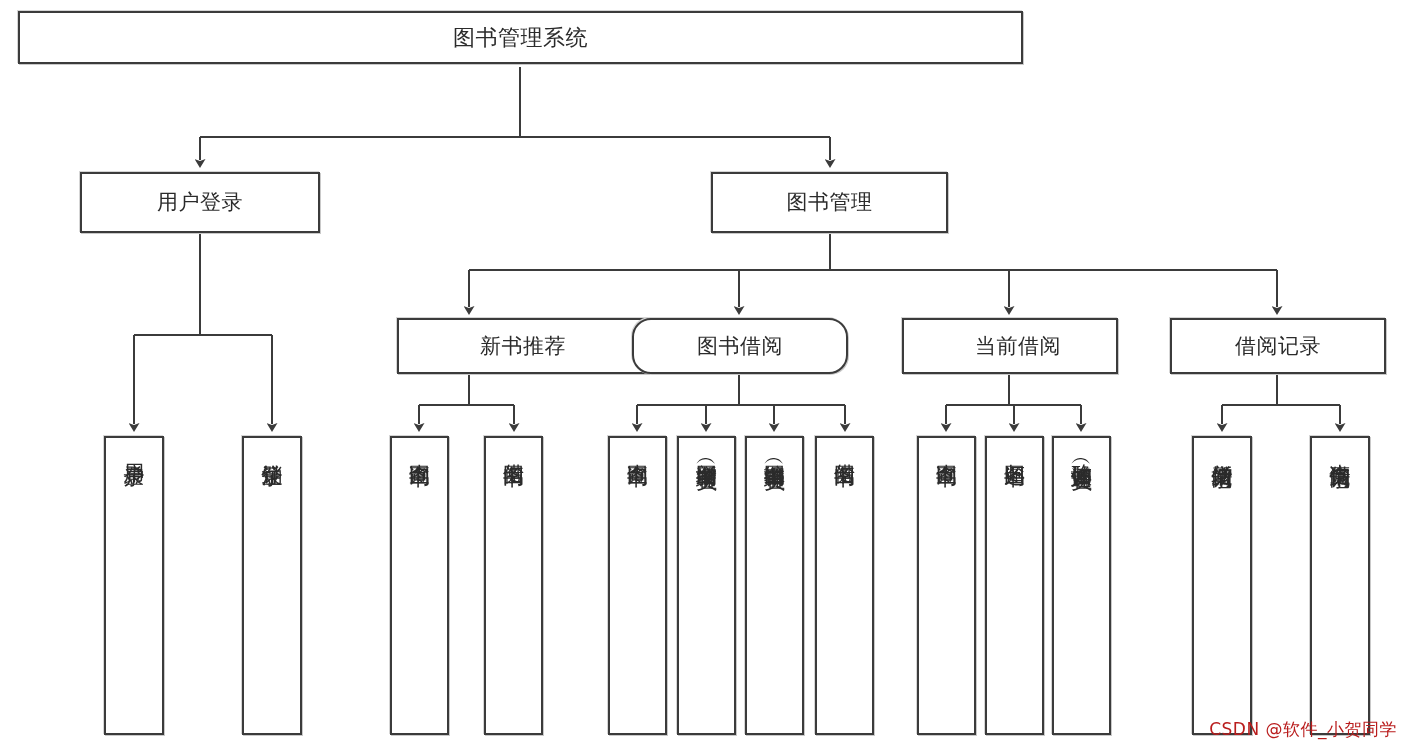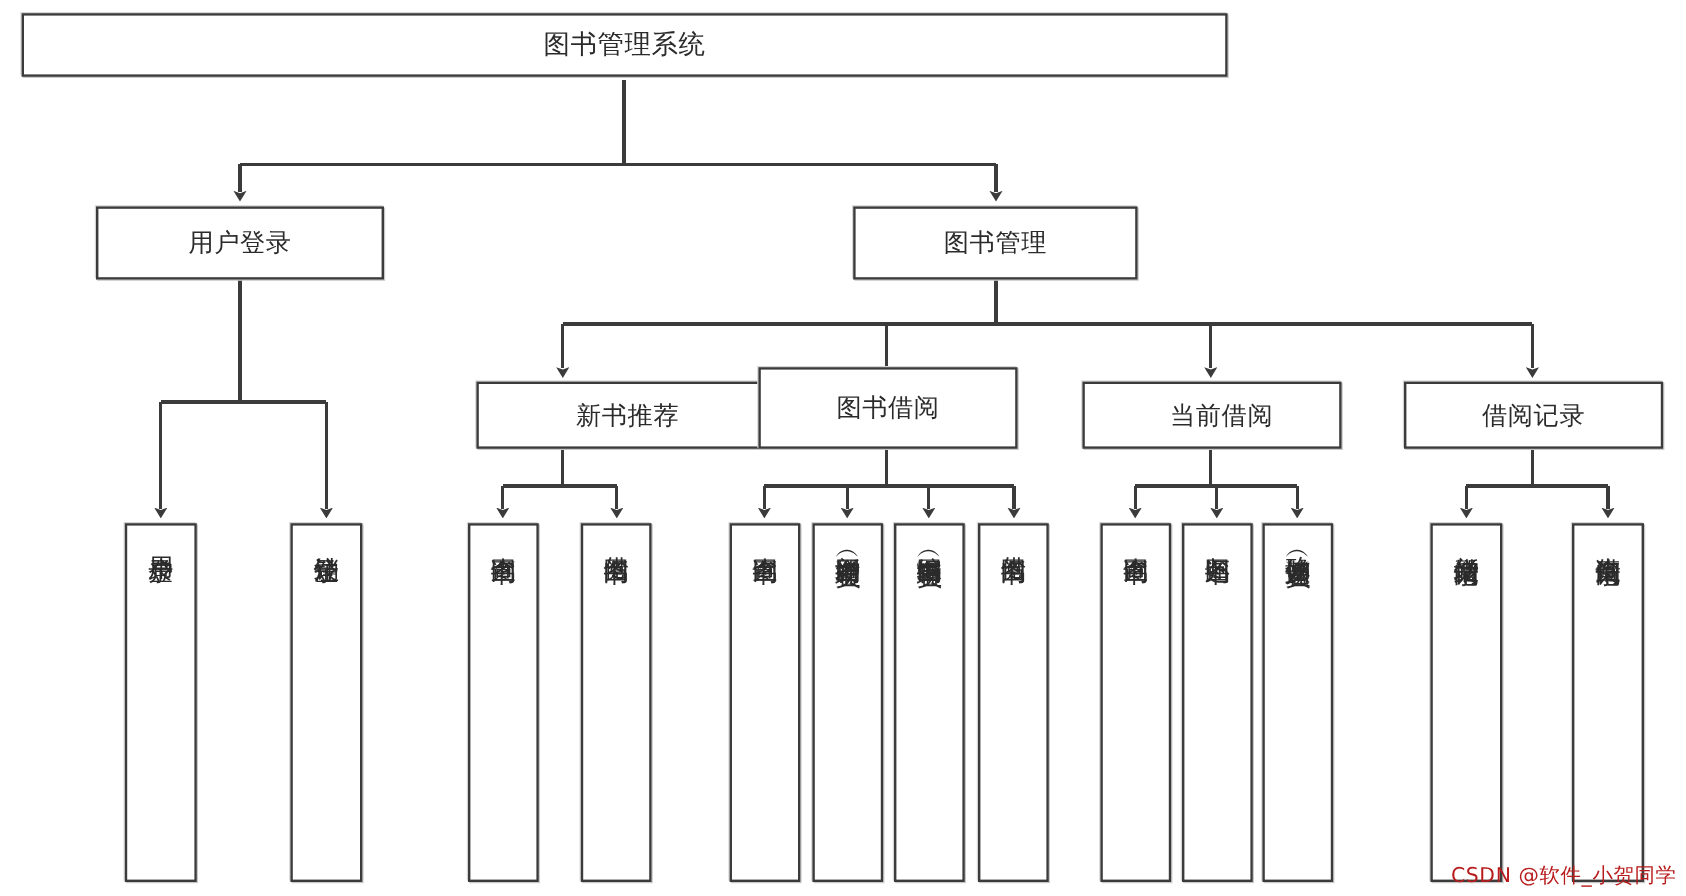--- a/index.html
+++ b/index.html
@@ -140,21 +140,21 @@
   <div class="node horiz" style="left:80px; top:172px; width:240px; height:61px;">
     <span class="label">用户登录</span>
   </div>
   <div class="node horiz" style="left:711px; top:172px; width:237px; height:61px;justify-content:center;">
     <span class="label">图书管理</span>
   </div>
 
   <div class="node horiz" style="left:362px; top:318px; width:252px; height:56px;margin-left:35px;">
     <span class="label">新书推荐</span>
   </div>
-  <div class="node horiz" style="left:632px; top:306px; width:216px; height:68px;">
+  <div class="node horiz" style="left:632px; top:318px; width:216px; height:56px;border-radius:19px;">
     <span class="label">图书借阅</span>
   </div>
   <div class="node horiz" style="left:902px; top:318px; width:216px; height:56px;padding-left:16px;">
     <span class="label">当前借阅</span>
   </div>
   <div class="node horiz" style="left:1170px; top:318px; width:216px; height:56px;">
     <span class="label">借阅记录</span>
   </div>
 
   <div class="node vert" style="left:104px; top:436px; width:60px; height:299px;">

